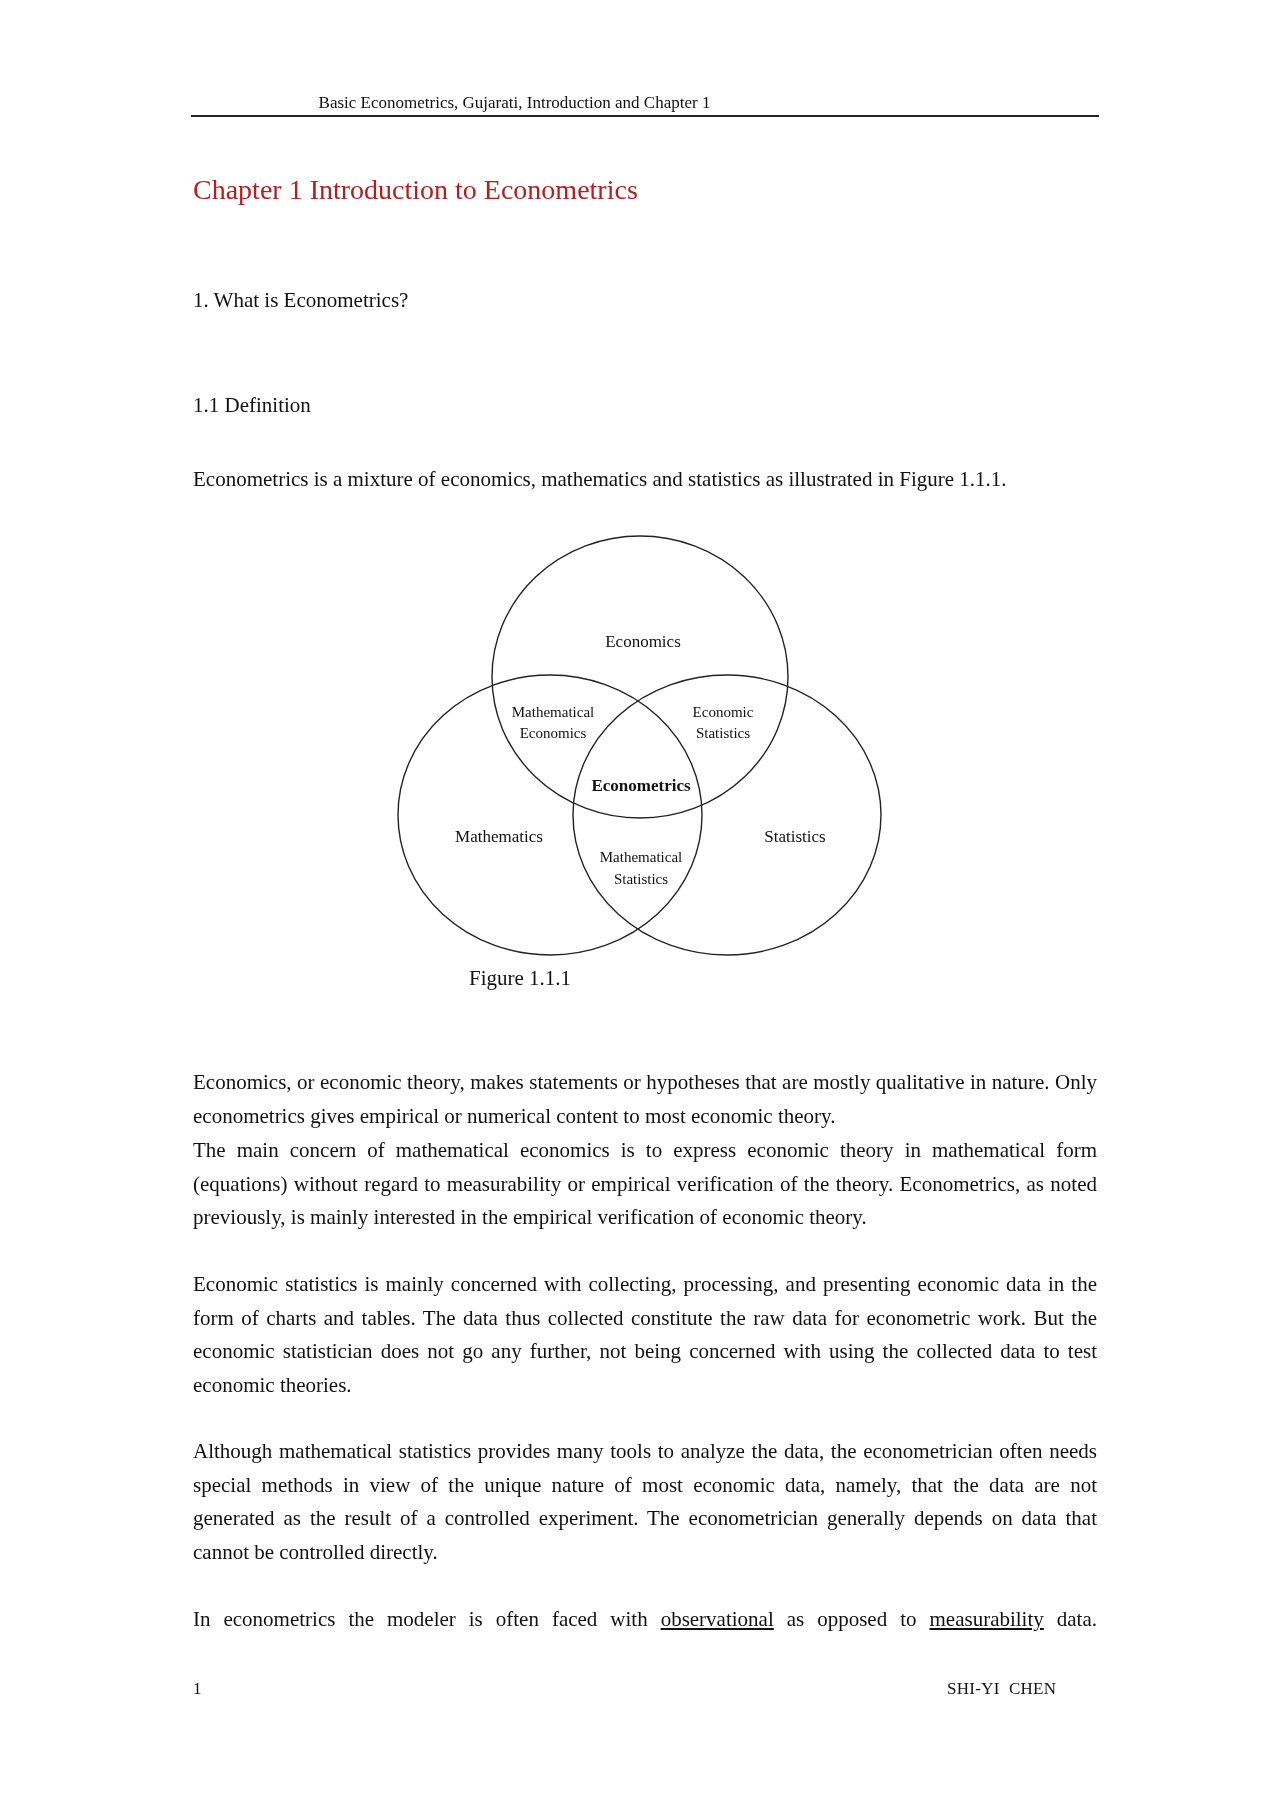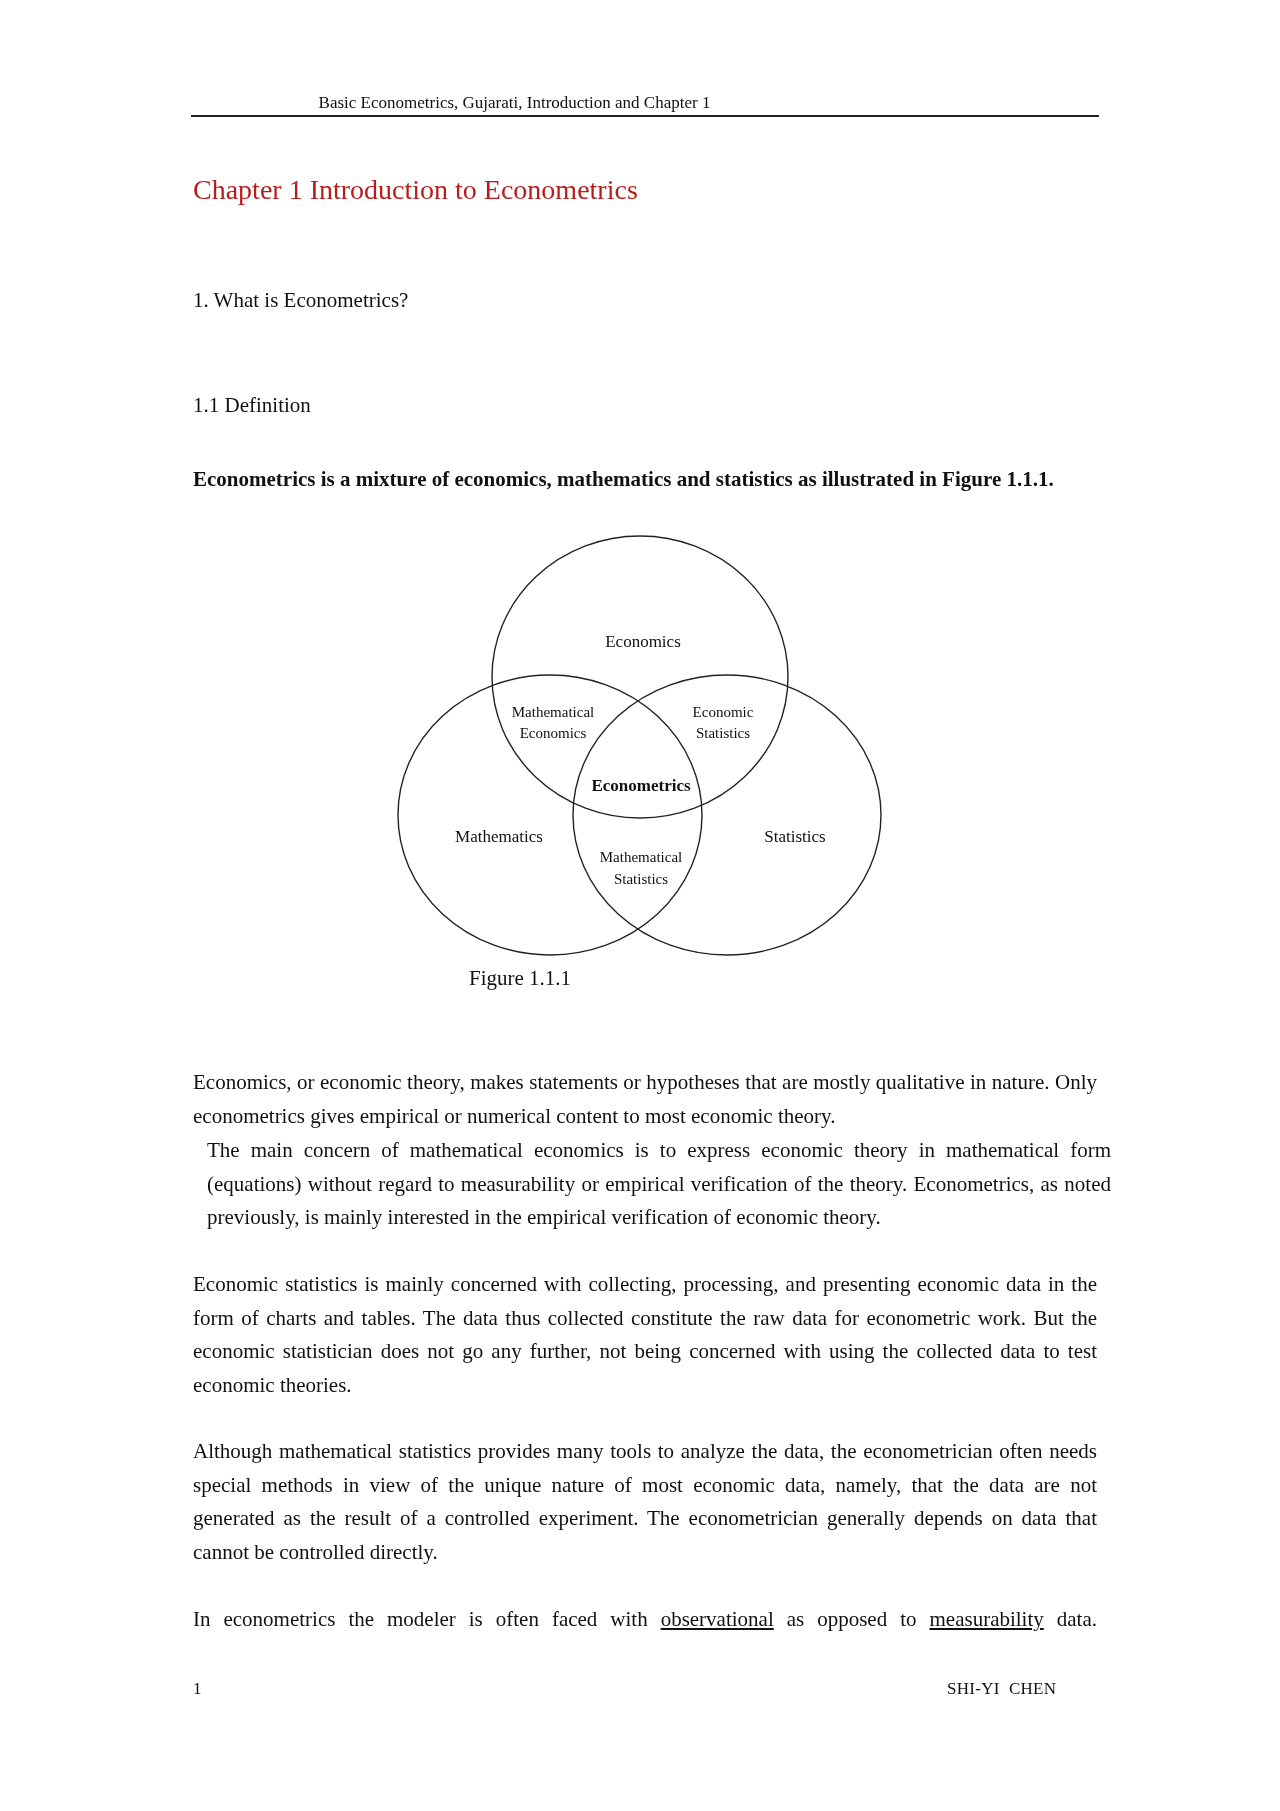--- a/index.html
+++ b/index.html
@@ -31,21 +31,21 @@
 <div>
 
   <div class="abs header-text">Basic Econometrics, Gujarati, Introduction and Chapter 1</div>
   <div class="abs header-rule"></div>
 
   <div class="abs chapter-title">Chapter 1 Introduction to Econometrics</div>
 
   <div class="abs heading" style="top:287px;">1. What is Econometrics?</div>
   <div class="abs heading" style="top:392px;">1.1 Definition</div>
 
-  <div class="body-text" style="top:463px;font-weight:bold;">
+  <div class="body-text" style="top:463px;">
     <p class="para">Econometrics is a mixture of economics, mathematics and statistics as illustrated in Figure 1.1.1.</p>
   </div>
 
   <svg class="venn" viewBox="0 0 1280 1811" xmlns="http://www.w3.org/2000/svg">
     <ellipse cx="640" cy="677" rx="148" ry="141"></ellipse>
     <ellipse cx="550" cy="815" rx="152" ry="140"></ellipse>
     <ellipse cx="727" cy="815" rx="154" ry="140"></ellipse>
 
     <text class="lbl-main" x="643" y="647">Economics</text>
     <text class="lbl-small" x="553" y="717">Mathematical</text>
@@ -58,21 +58,21 @@
     <text class="lbl-small" x="641" y="862">Mathematical</text>
     <text class="lbl-small" x="641" y="884">Statistics</text>
   </svg>
 
   <div class="abs caption">Figure 1.1.1</div>
 
   <div class="body-text" style="top:1034px;margin-top:32px;">
     <p class="para">Economics, or economic theory, makes statements or hypotheses that are mostly qualitative in nature. Only econometrics gives empirical or numerical content to most economic theory.</p>
   </div>
 
-  <div class="body-text" style="top:1134px;margin-left:14px;">
+  <div class="body-text" style="top:1134px;">
     <p class="para">The main concern of mathematical economics is to express economic theory in mathematical form (equations) without regard to measurability or empirical verification of the theory. Econometrics, as noted previously, is mainly interested in the empirical verification of economic theory.</p>
   </div>
 
   <div class="body-text" style="top:1268px;font-family:Liberation Serif, serif;">
     <p class="para">Economic statistics is mainly concerned with collecting, processing, and presenting economic data in the form of charts and tables. The data thus collected constitute the raw data for econometric work. But the economic statistician does not go any further, not being concerned with using the collected data to test economic theories.</p>
   </div>
 
   <div class="body-text" style="top:1435px;">
     <p class="para">Although mathematical statistics provides many tools to analyze the data, the econometrician often needs special methods in view of the unique nature of most economic data, namely, that the data are not generated as the result of a controlled experiment. The econometrician generally depends on data that cannot be controlled directly.</p>
   </div>

